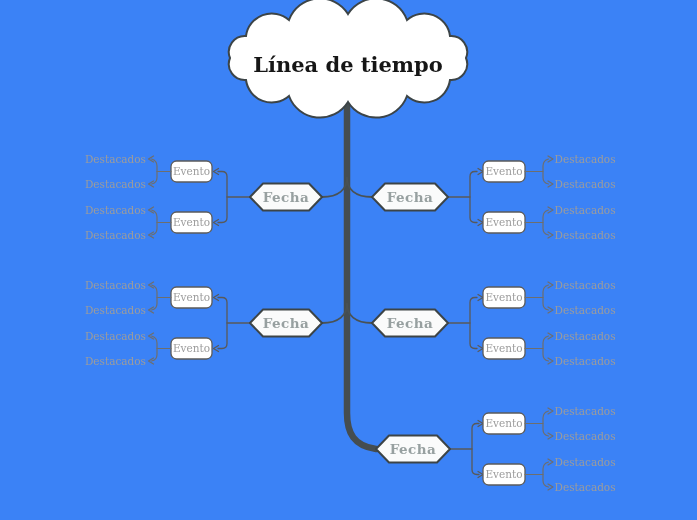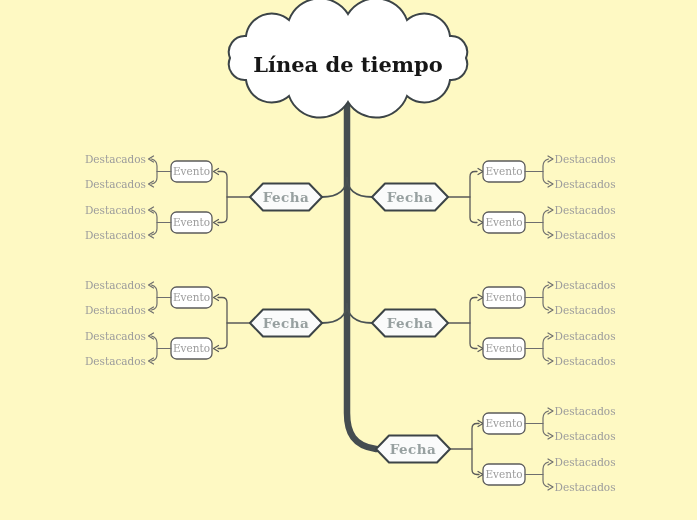--- a/index.html
+++ b/index.html
@@ -1,16 +1,16 @@
 <!DOCTYPE html>
 <html><head>
 <meta charset="utf-8">
 <style>
   html,body{margin:0;padding:0;background:#ffffff;}
-  .stage{position:relative;width:697px;height:520px;background:#fef9c3;overflow:hidden;
+  .stage{position:relative;width:697px;height:520px;background:#3b82f6;overflow:hidden;
          font-family:"DejaVu Serif", serif;}
   svg{display:block}
   
   .cloud{fill:#ffffff;stroke:#3c4447;stroke-width:2;}
   .trunk{fill:none;stroke:#454d50;stroke-width:6.5;stroke-linecap:round;}
   .branch{fill:none;stroke:#4a5254;stroke-width:1.8;stroke-linecap:round;}
   .hex{fill:#fafbfb;stroke:#3c4447;stroke-width:2;stroke-linejoin:round;}
   .evt{fill:#ffffff;stroke:#5b5b5b;stroke-width:1.3;}
   .conn{fill:none;stroke:#595959;stroke-width:1.3;stroke-linecap:round;}
   .curly{fill:none;stroke:#6e6e6e;stroke-width:1.2;stroke-linecap:round;}

